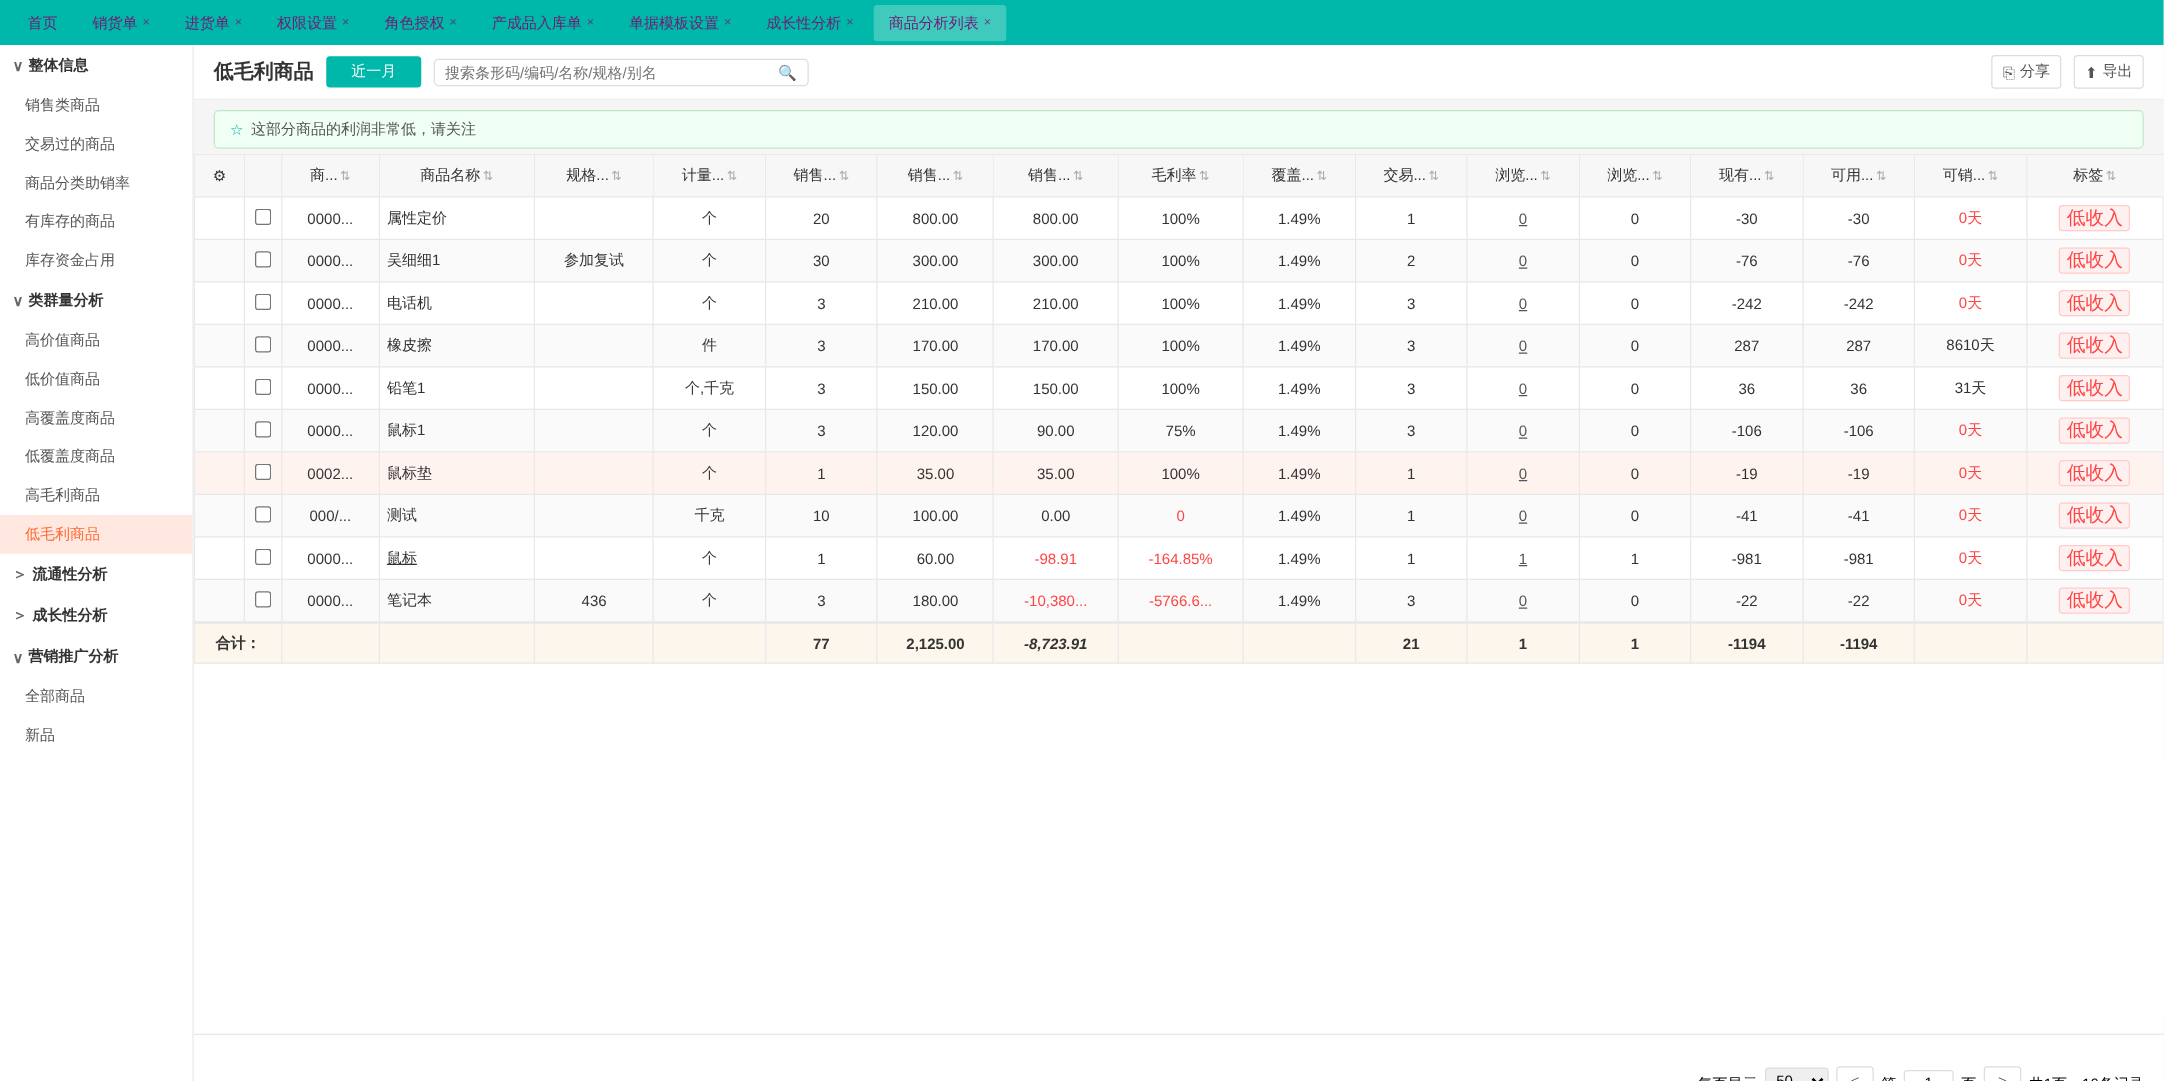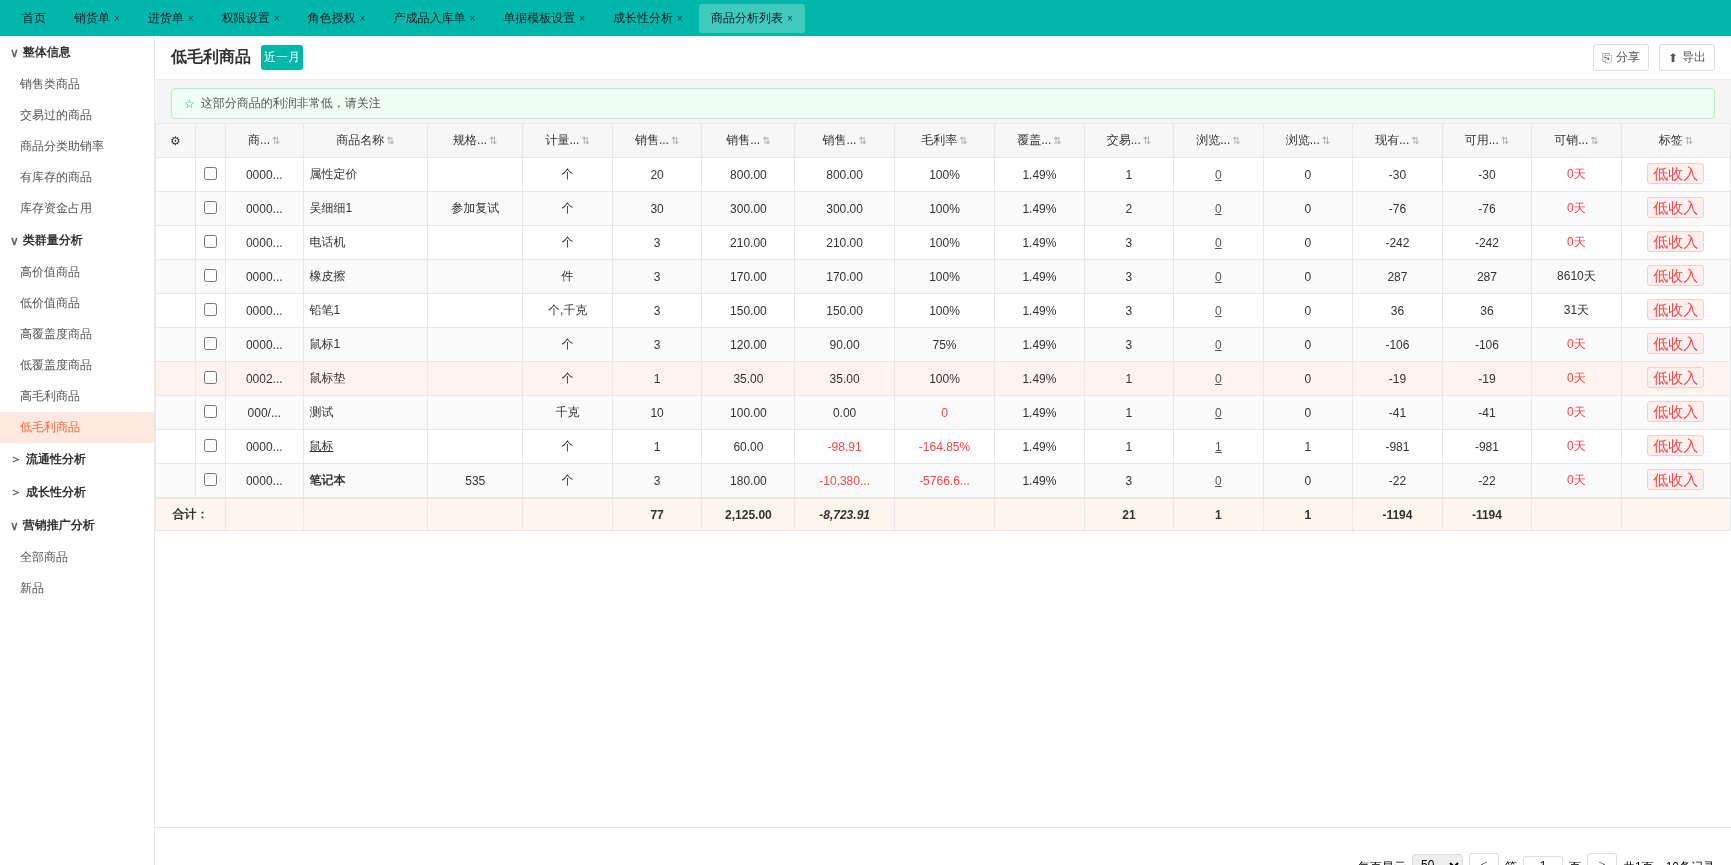--- a/index.html
+++ b/index.html
@@ -8,21 +8,21 @@
     
     .top-nav {
       background: #00b8a9;
       height: 36px;
       display: flex;
       align-items: center;
       padding: 0 10px;
       gap: 4px;
     }
     .nav-item {
-      color: #0f172a;
+      color: #701a75;
       padding: 6px 12px;
       cursor: pointer;
       white-space: nowrap;
       border-radius: 3px;
       display: flex;
       align-items: center;
       gap: 4px;
     }
     .nav-item.active { background: rgba(255,255,255,0.25); }
     .nav-close { font-size: 10px; opacity: 0.8; cursor: pointer; }
@@ -78,21 +78,21 @@
     }
     .page-title {
       font-size: 16px;
       font-weight: bold;
       color: #333;
     }
     .btn-time {
       background: #00b8a9;
       color: #fff;
       border: none;
-      padding: 4px 3px;
+      padding: 4px 20px;
       border-radius: 3px;
       cursor: pointer;
       font-size: 12px;
     }
     .search-box {
       display: flex;
       align-items: center;
       border: 1px solid #ddd;
       border-radius: 4px;
       padding: 3px 8px;
@@ -326,20 +326,24 @@
     </div>
     <div class="sidebar-item">全部商品</div>
     <div class="sidebar-item">新品</div>
   </div>
 
   <div class="content-area">
 
     <div class="content-header">
       <span class="page-title">低毛利商品</span>
       <button class="btn-time">近一月</button>
+      <div class="search-box">
+        <input type="text" placeholder="搜索条形码/编码/名称/规格/别名" style="">
+        <span class="search-icon">🔍</span>
+      </div>
       <div class="header-actions">
         <button class="btn-action">
           <span>⎘</span>
           <span>分享</span>
         </button>
         <button class="btn-action">
           <span>⬆</span>
           <span>导出</span>
         </button>
       </div>
@@ -552,22 +556,22 @@
     <td>1</td>
     <td>-981</td>
     <td>-981</td>
     <td style="color:#ff4444">0天</td>
     <td><span class="tag-low-income">低收入</span></td>
   </tr>
             <tr>
     <td></td>
     <td class="checkbox-cell"><input type="checkbox" style=""></td>
     <td>0000...</td>
-    <td style="text-align:left;font-weight:bold;">笔记本</td>
-    <td>535</td>
+    <td style="text-align:left;">笔记本</td>
+    <td>436</td>
     <td>个</td>
     <td>3</td>
     <td>180.00</td>
     <td style="color:#ff4444">-10,380...</td>
     <td style="color:#ff4444">-5766.6...</td>
     <td>1.49%</td>
     <td>3</td>
     <td><span class="link-underline">0</span></td>
     <td>0</td>
     <td>-22</td>

